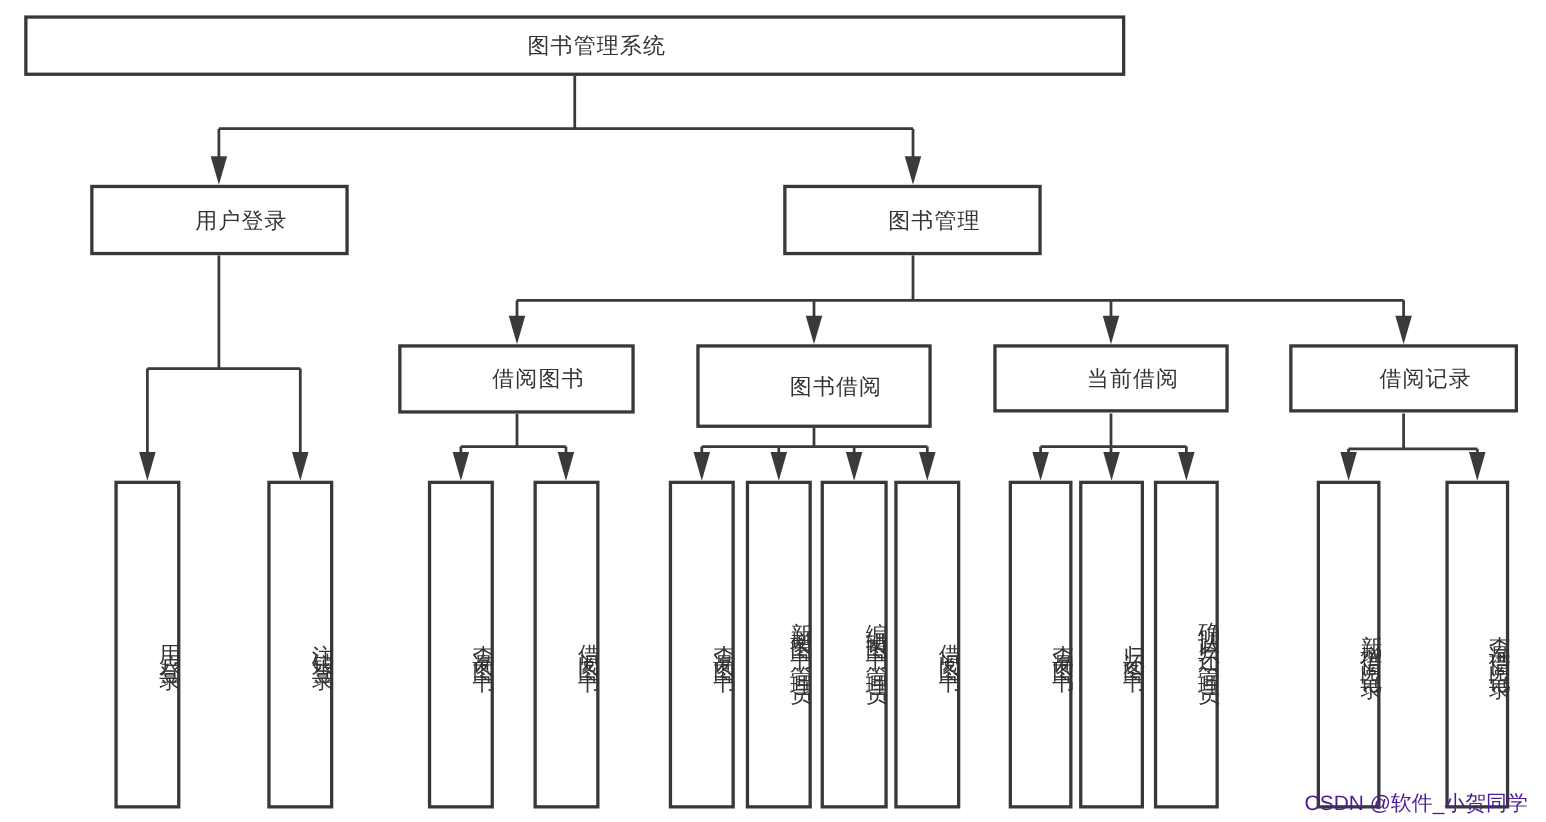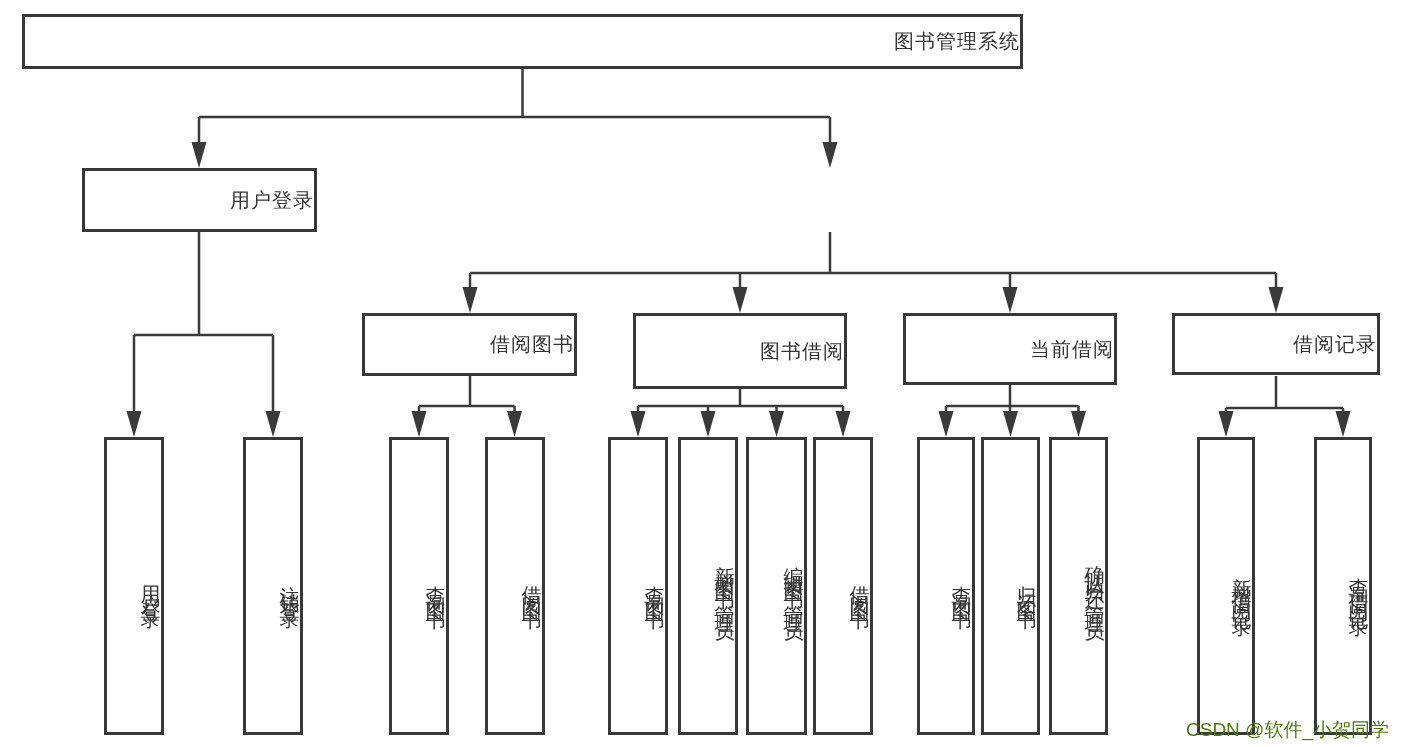--- a/index.html
+++ b/index.html
@@ -21,42 +21,42 @@
     top: 0;
     z-index: 1;
   }
   .node {
     position: absolute;
     box-sizing: border-box;
     background: #ffffff;
     border: 3px solid #383838;
     display: flex;
     align-items: center;
-    justify-content: flex-end;
+    justify-content: center;
     z-index: 2;
     color: #333333;
     padding-left: 40px;
   }
   .node.h span {
     font-size: 20px;
     letter-spacing: 1px;
     white-space: nowrap;
   }
   .node.v span {
     writing-mode: vertical-rl;
     font-size: 20px;
     letter-spacing: 8px;
     line-height: 1;
     white-space: nowrap;
   }
   .watermark {
     position: absolute;
     z-index: 5;
     font-size: 19px;
-    color: #4d7c0f;
+    color: #4c1d95;
     white-space: nowrap;
   }
 </style>
 </head>
 <body>
 
 <div class="stage">
 
   <svg class="connectors" width="1405" height="747" viewBox="0 0 1405 747" aria-hidden="true">
     <g stroke="#3a3a3a" stroke-width="2.5" fill="none">
@@ -101,28 +101,31 @@
     </g>
   </svg>
 
   <div class="node h" style="left:22px; top:14px; width:1001px; height:55px;">
     <span>图书管理系统</span>
   </div>
 
   <div class="node h" style="left:82px; top:168px; width:235px; height:64px;">
     <span>用户登录</span>
   </div>
+  <div class="node h" style="left:712px; top:168px; width:235px; height:64px;">
+    <span>图书管理</span>
+  </div>
 
   <div class="node h" style="left:362px; top:313px; width:215px; height:63px;">
     <span>借阅图书</span>
   </div>
   <div class="node h" style="left:633px; top:313px; width:214px; height:76px;">
     <span>图书借阅</span>
   </div>
-  <div class="node h" style="left:903px; top:313px; width:214px; height:72px;">
+  <div class="node h" style="left:903px; top:313px; width:214px; height:62px;">
     <span>当前借阅</span>
   </div>
   <div class="node h" style="left:1172px; top:313px; width:208px; height:62px;">
     <span>借阅记录</span>
   </div>
 
   <div class="node v" style="left:104px; top:437px; width:60px; height:298px;">
     <span>用户登录</span>
   </div>
   <div class="node v" style="left:243px; top:437px; width:60px; height:298px;">

